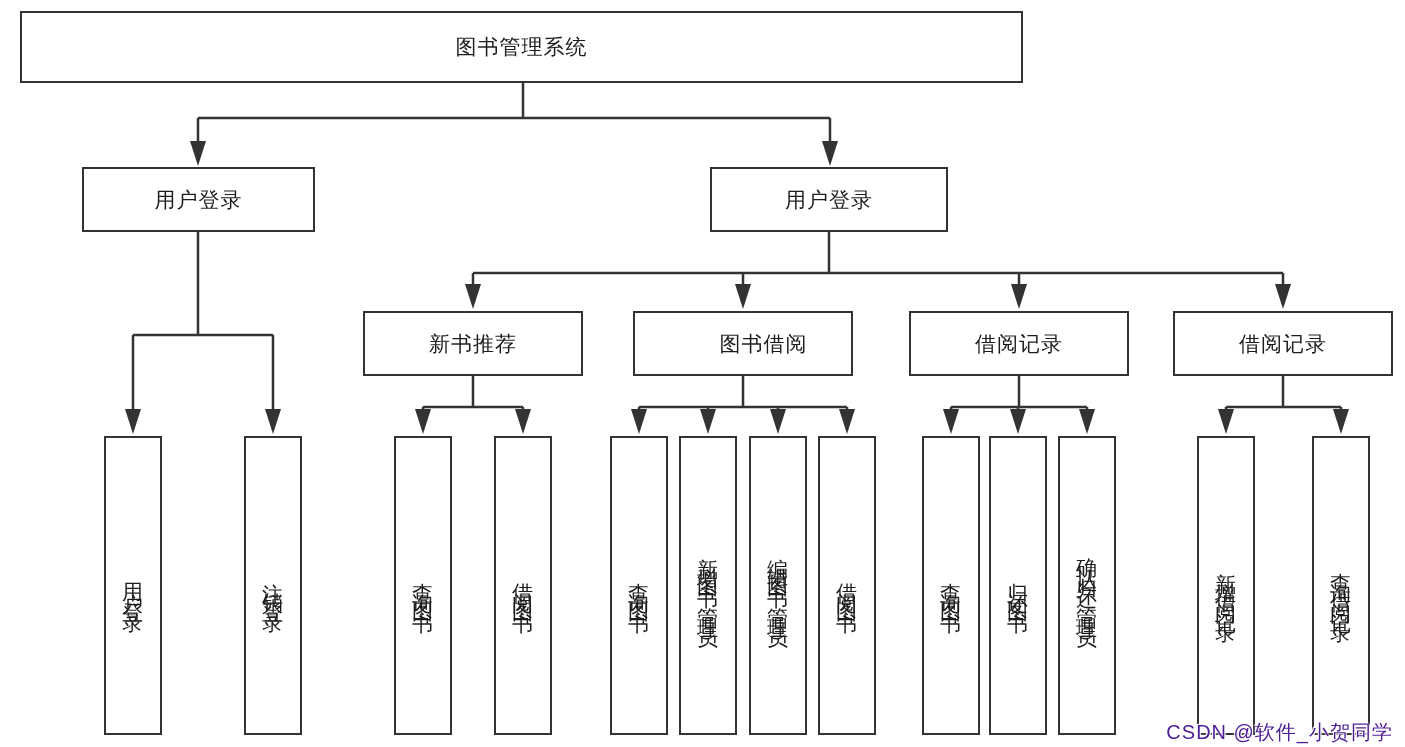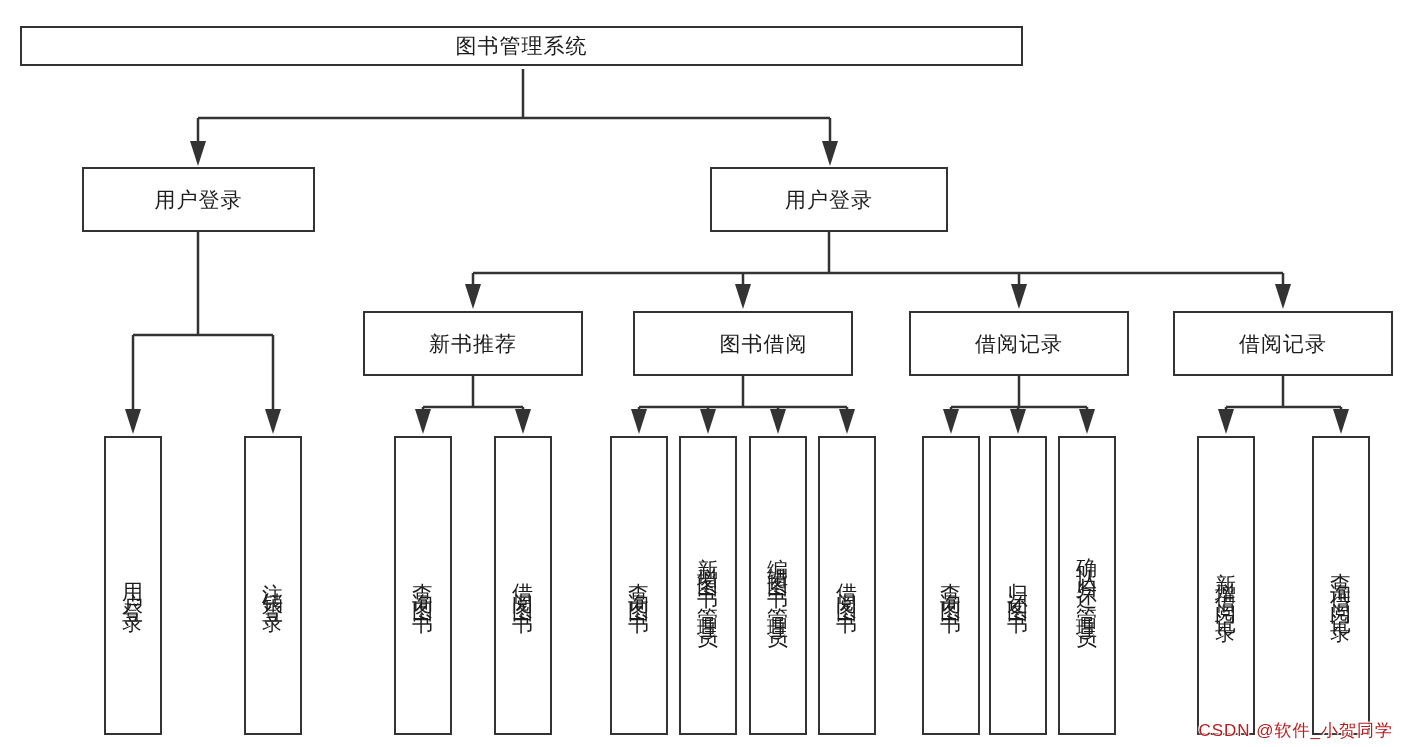--- a/index.html
+++ b/index.html
@@ -20,21 +20,21 @@
   .h-node .lbl{font-size:21px;letter-spacing:1px;}
   .leaf{
     writing-mode:vertical-rl;text-orientation:mixed;
   }
   .leaf .lbl{
     font-size:21px;letter-spacing:10px;line-height:1;
     writing-mode:vertical-rl;text-orientation:mixed;
   }
   .watermark{
     position:absolute;z-index:3;right:12px;top:719px;
-    font-size:17px;color:#b91c1c;letter-spacing:1px;
+    font-size:20px;color:#4c1d95;letter-spacing:1px;
     text-shadow:1px 1px 0 #ffffff,-1px -1px 0 #ffffff,0 0 3px #ffffff;
     white-space:nowrap;
   }
 </style>
 </head>
 <body>
 
 <div id="stage">
 
   <svg class="wires" width="1405" height="747" viewBox="0 0 1405 747">
@@ -73,21 +73,21 @@
       <polygon points="778,434 770,409 786,409"></polygon>
       <polygon points="847,434 839,409 855,409"></polygon>
       <polygon points="951,434 943,409 959,409"></polygon>
       <polygon points="1018,434 1010,409 1026,409"></polygon>
       <polygon points="1087,434 1079,409 1095,409"></polygon>
       <polygon points="1226,434 1218,409 1234,409"></polygon>
       <polygon points="1341,434 1333,409 1349,409"></polygon>
     </g>
   </svg>
 
-  <div class="node h-node" style="left:20px;top:26px;width:1003px;height:40px;">
+  <div class="node h-node" style="left:20px;top:11px;width:1003px;height:72px;">
     <span class="lbl">图书管理系统</span>
   </div>
 
   <div class="node h-node" style="left:82px;top:167px;width:233px;height:65px;">
     <span class="lbl">用户登录</span>
   </div>
   <div class="node h-node" style="left:710px;top:167px;width:238px;height:65px;">
     <span class="lbl">用户登录</span>
   </div>
 

